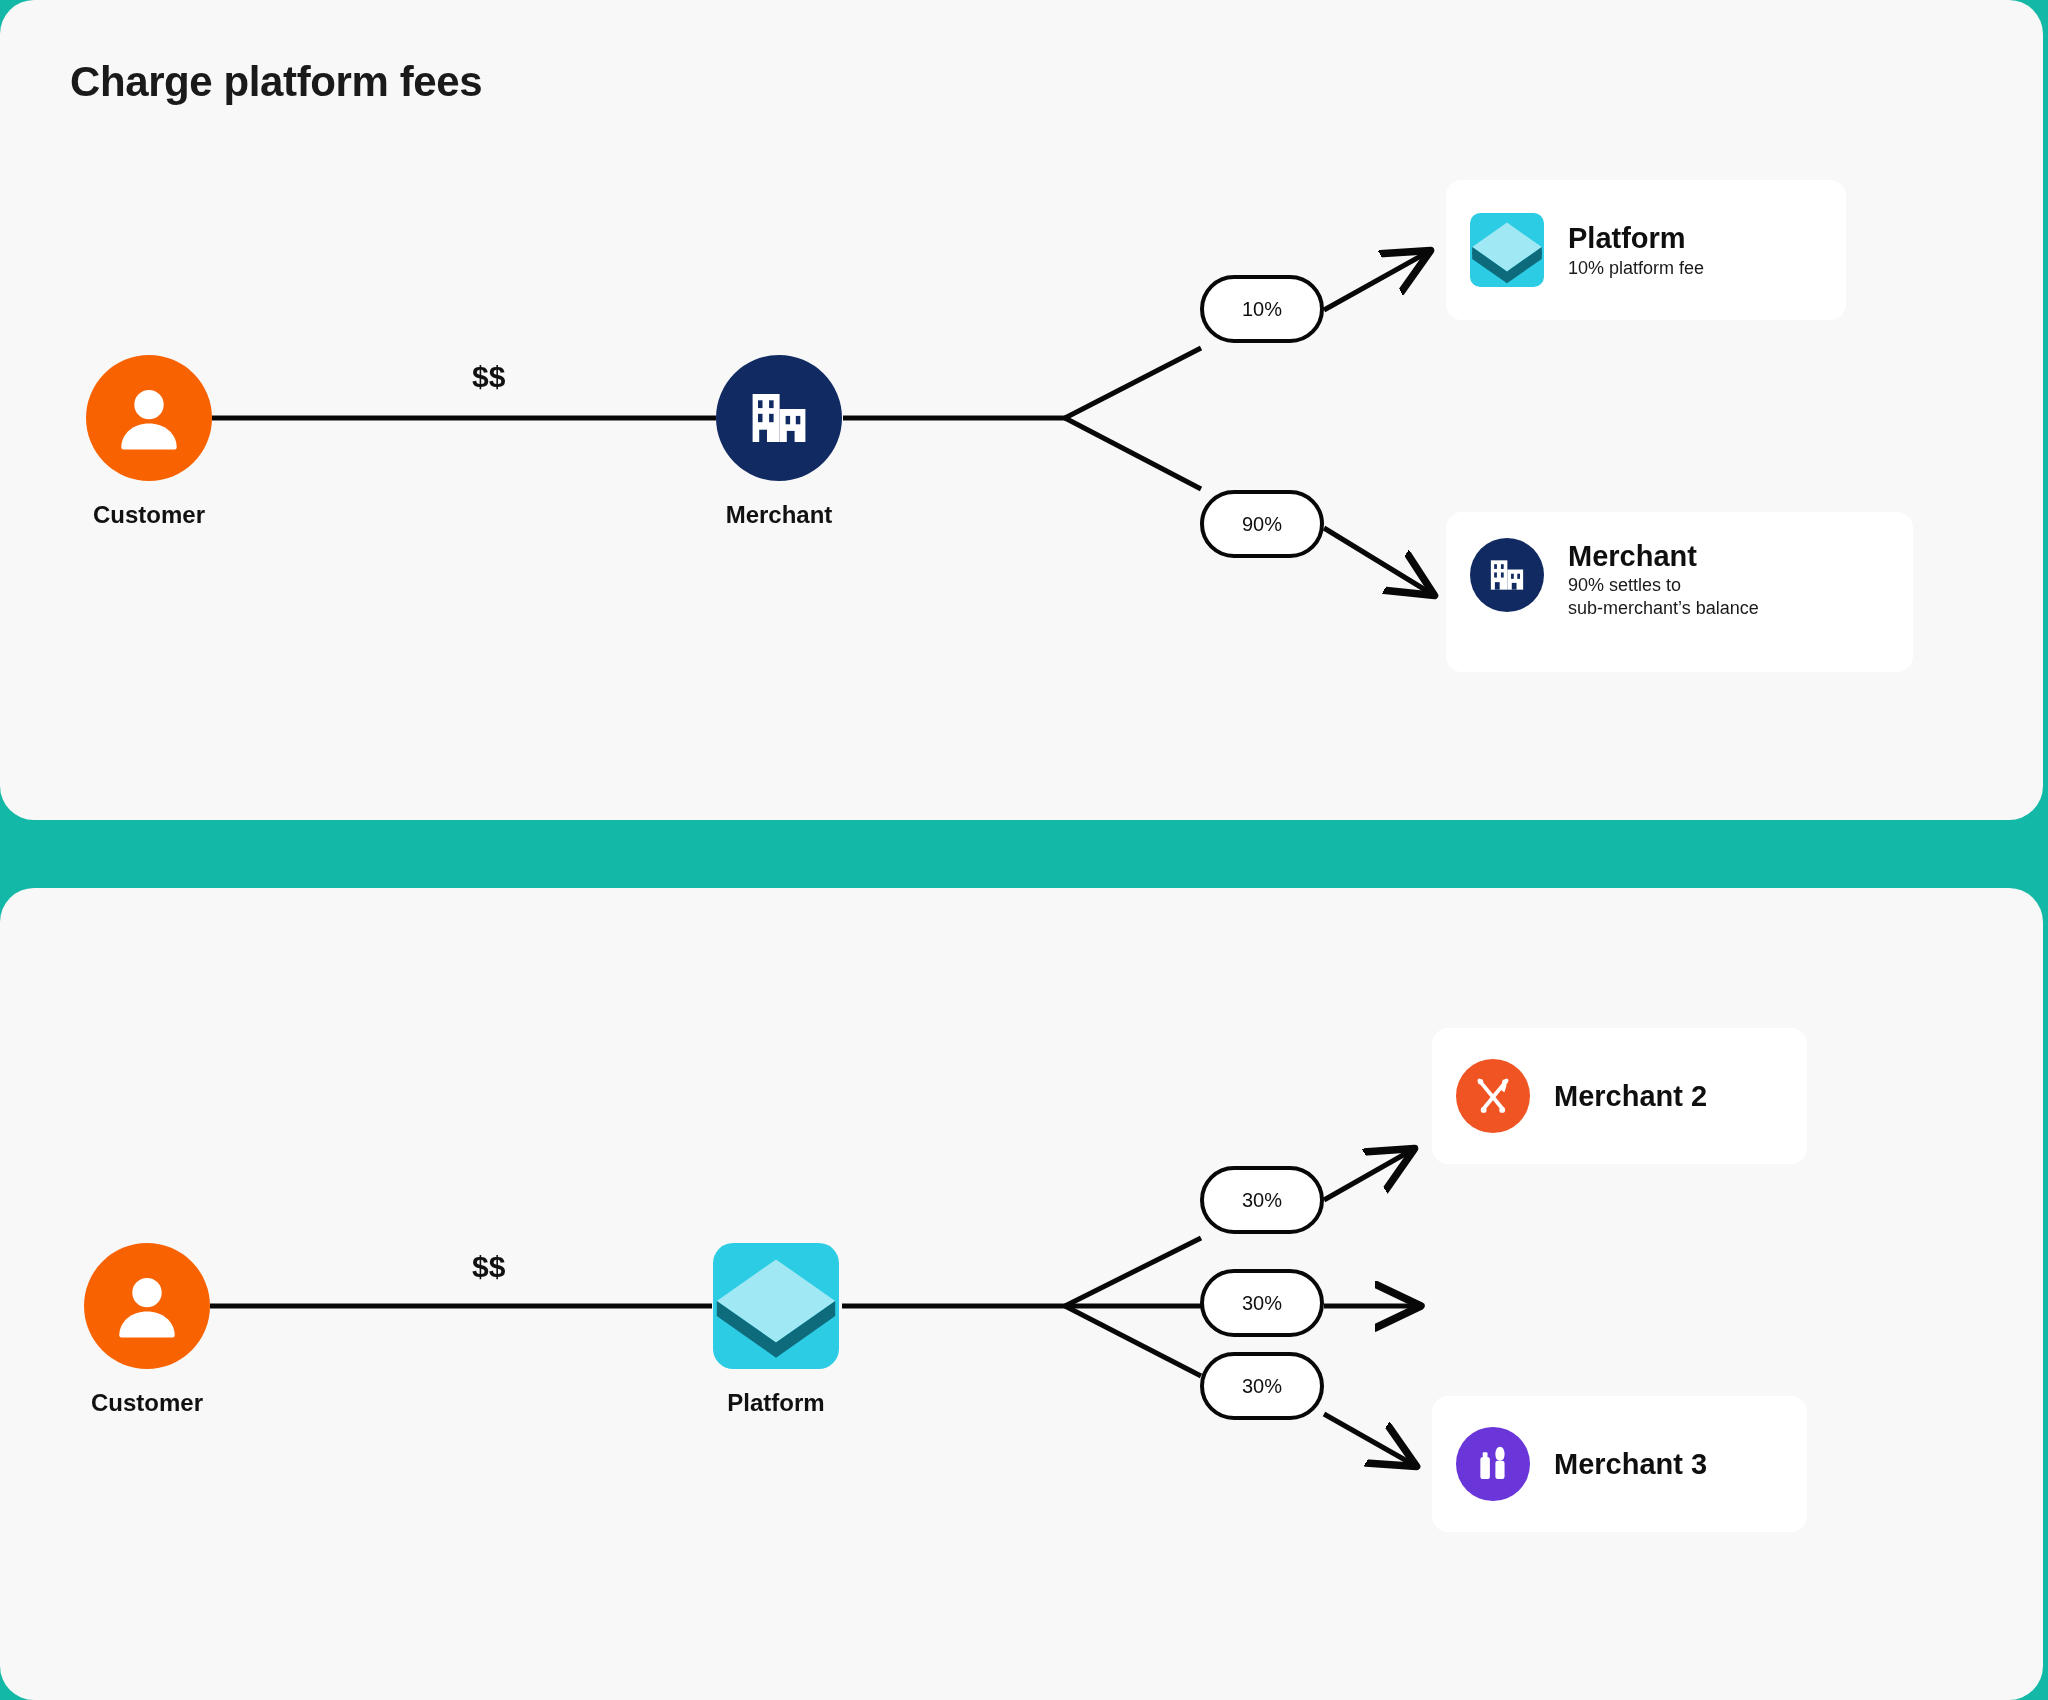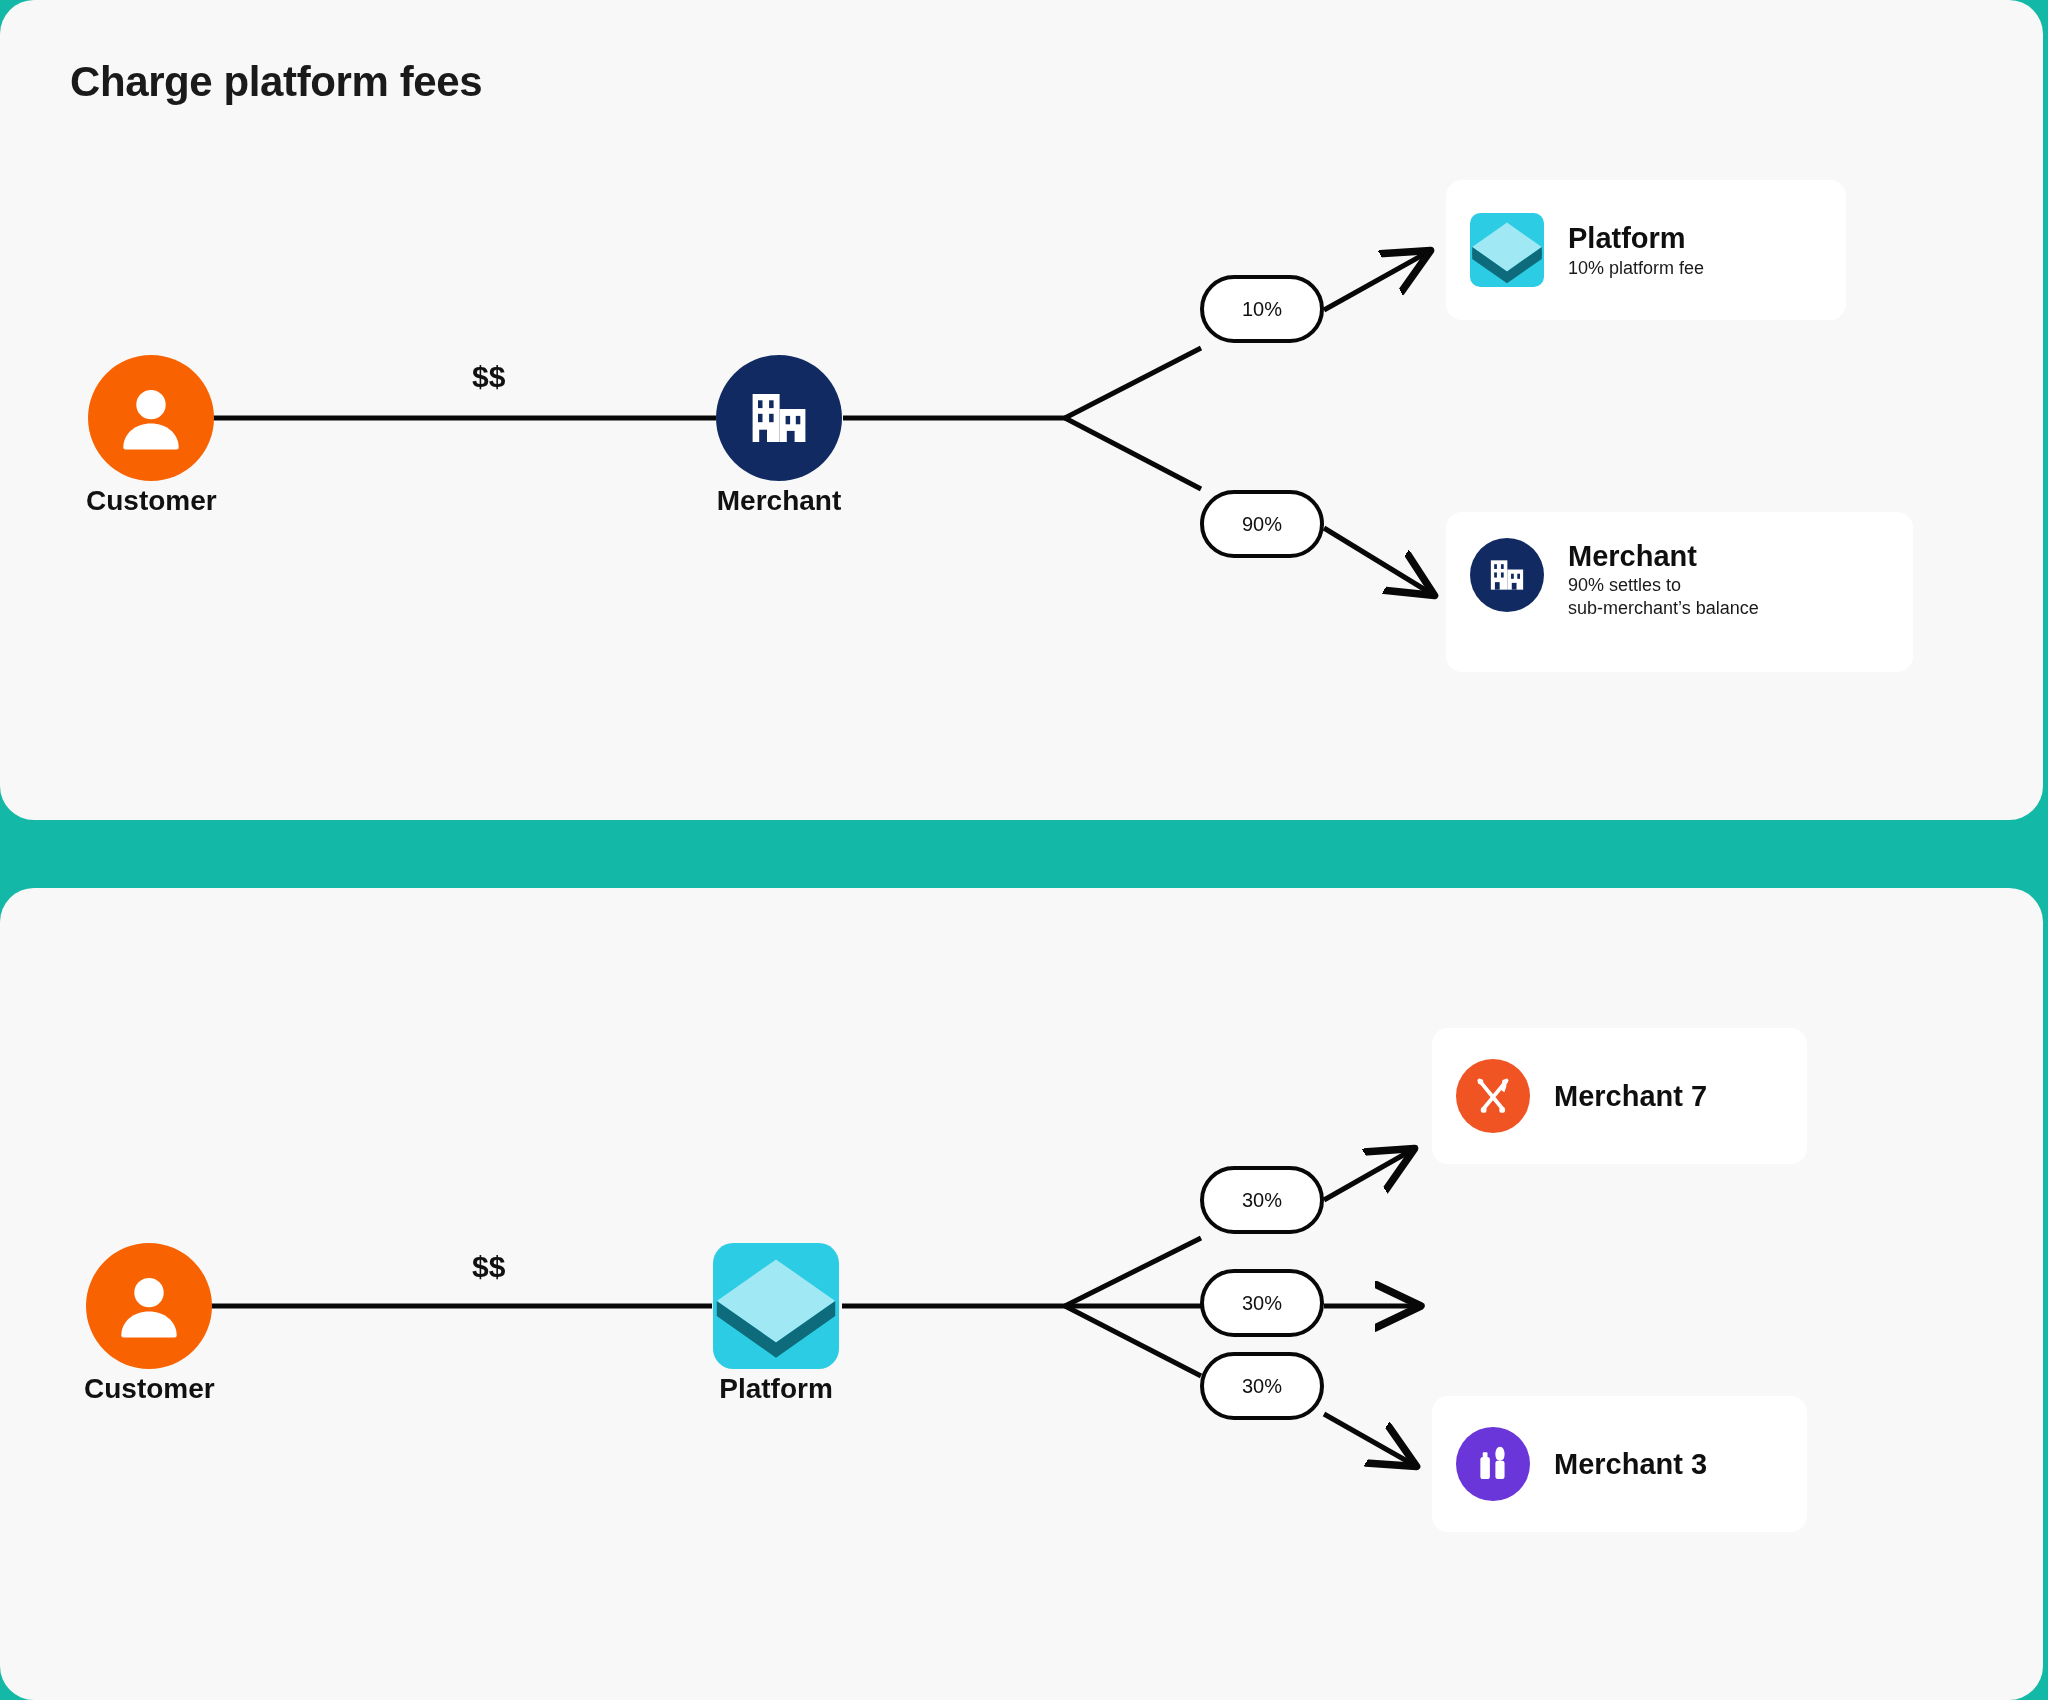--- a/index.html
+++ b/index.html
@@ -55,22 +55,22 @@
   }
 
   
   .node {
     position: absolute;
     display: flex;
     flex-direction: column;
     align-items: center;
   }
   .node-caption {
-    margin-top: 4px;
-    font-size: 28px;
+    margin-top: 20px;
+    font-size: 24px;
     font-weight: 700;
     color: #111111;
     white-space: nowrap;
   }
 
   .avatar {
     position: relative;
     width: 126px;
     height: 126px;
     display: flex;
@@ -313,21 +313,21 @@
             <line x1="19.4" y1="3.6" x2="6.5" y2="19.4"></line>
           </g>
           <path d="M17.3 3.0c1.6 0.9 2.4 2.6 1.9 4.1l-1.0 2.8-2.0-1.3 1.1-5.6z" fill="#ffffff"></path>
           <circle cx="5.2" cy="4.2" r="1.5" fill="#ffffff"></circle>
           <circle cx="18.6" cy="4.2" r="1.4" fill="#ffffff"></circle>
           <circle cx="17.0" cy="19.6" r="1.6" fill="#ffffff"></circle>
           <circle cx="6.9" cy="19.6" r="1.6" fill="#ffffff"></circle>
         </svg>
       </div>
       <div class="card-text">
-        <div class="card-title">Merchant 7</div>
+        <div class="card-title">Merchant 2</div>
       </div>
     </div>
 
 
     <div class="result-card" style="left:1432px; top:508px; width:375px; height:136px;">
       <div class="card-icon circle purple">
         <svg width="44" height="44" viewBox="0 0 24 24" aria-hidden="true">
           <rect x="5.1" y="8.2" width="5.2" height="12.0" rx="1.4" fill="#ffffff"></rect>
           <rect x="6.4" y="5.6" width="2.6" height="2.8" rx="0.5" fill="#ffffff"></rect>
           <rect x="13.3" y="10.2" width="5.0" height="10.0" rx="1.3" fill="#ffffff"></rect>

